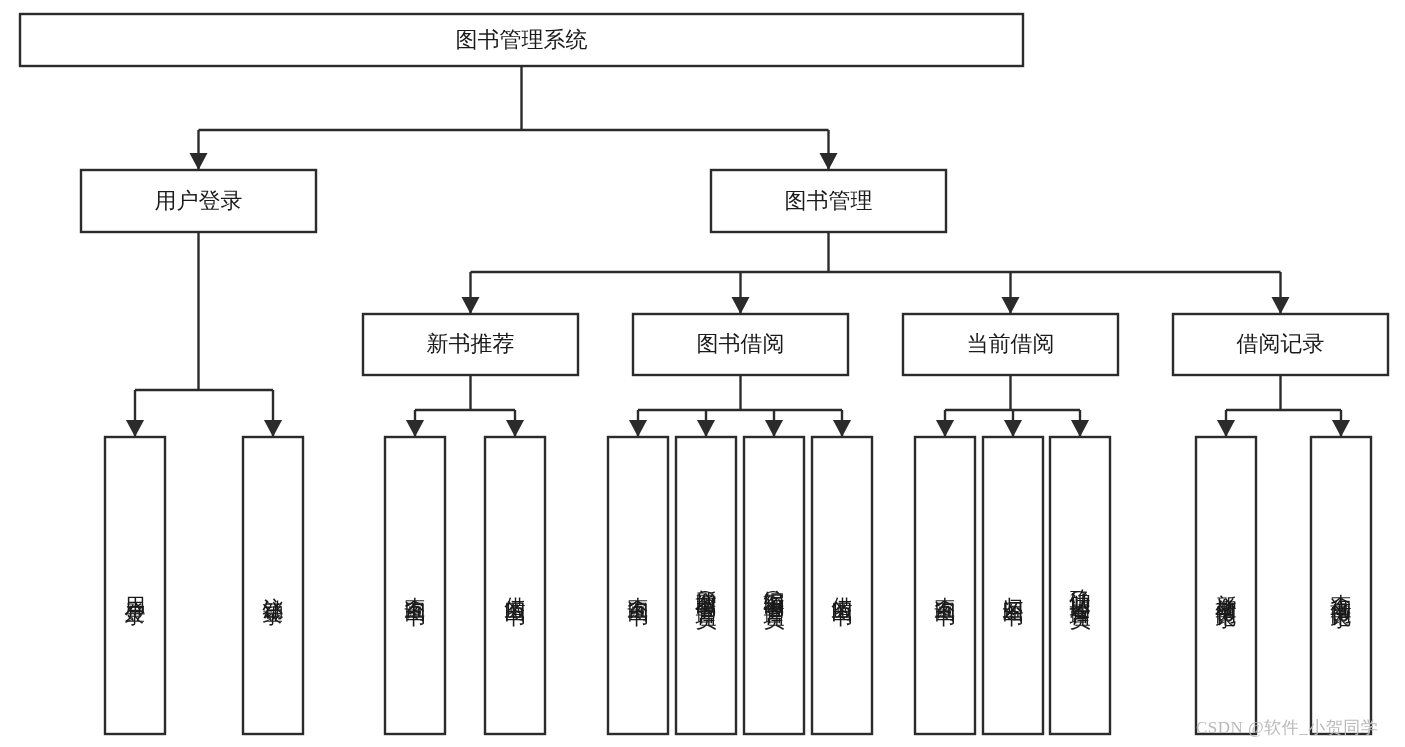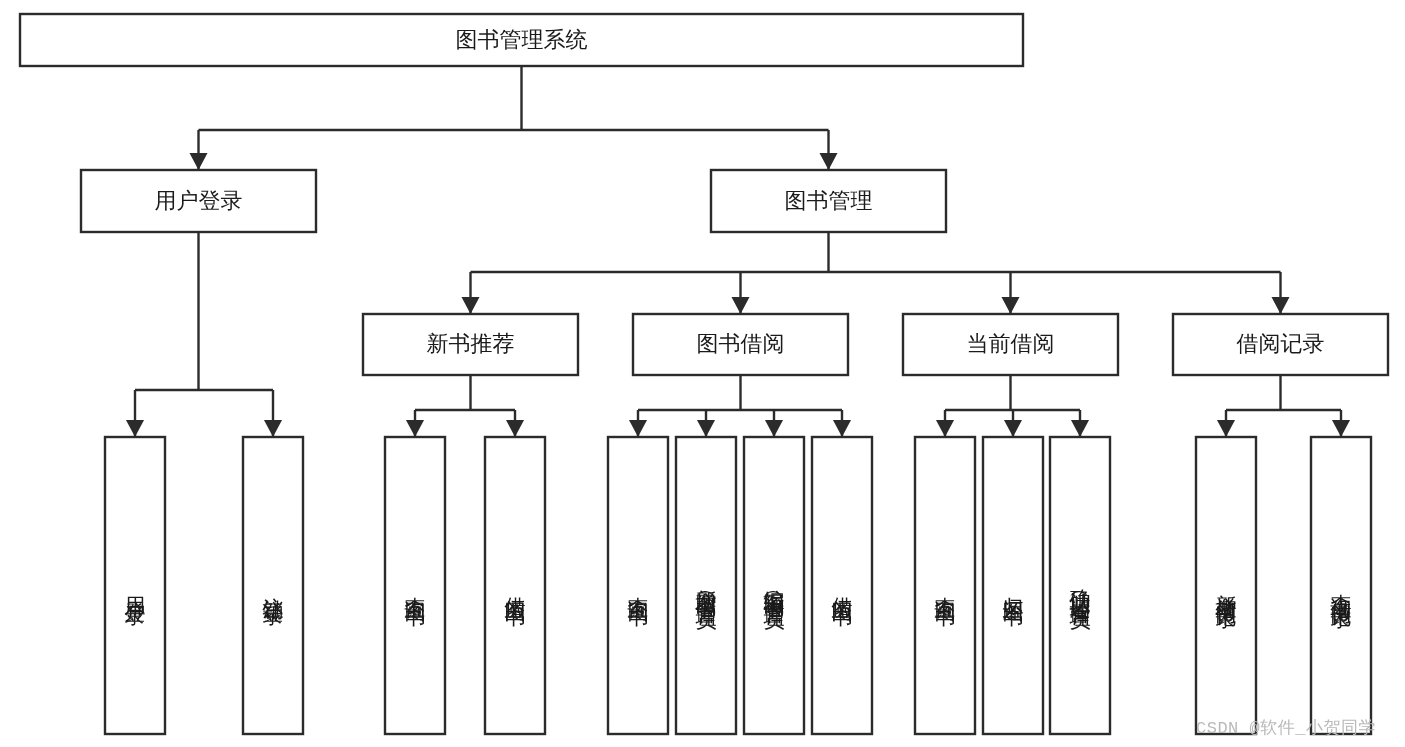--- a/index.html
+++ b/index.html
@@ -62,21 +62,21 @@
     text-orientation: upright;
     font-family: "Liberation Sans", "DejaVu Sans", sans-serif;
     font-size: 21px;
     line-height: 1.05;
     letter-spacing: 3px;
     color: #1a1a1a;
     white-space: nowrap;
   }
   .watermark {
     position: absolute;
-    font-family: Liberation Mono, monospace;
+    font-family: Liberation Serif, serif;
     font-size: 17px;
     color: #b9b9b9;
     letter-spacing: 0.5px;
     white-space: nowrap;
     pointer-events: none;
   }
 </style>
 </head>
 <body>
 

